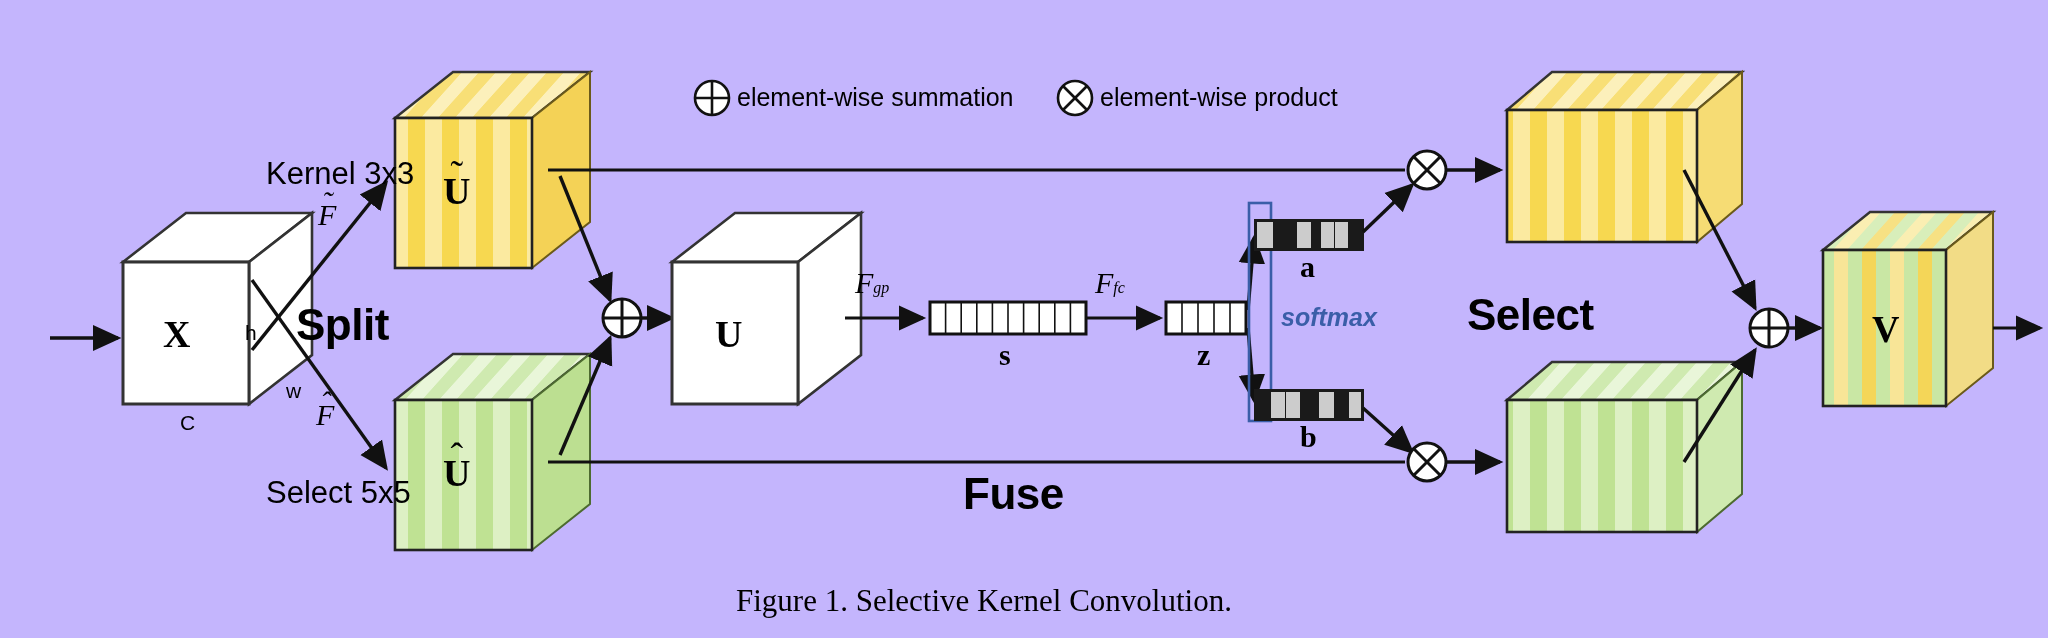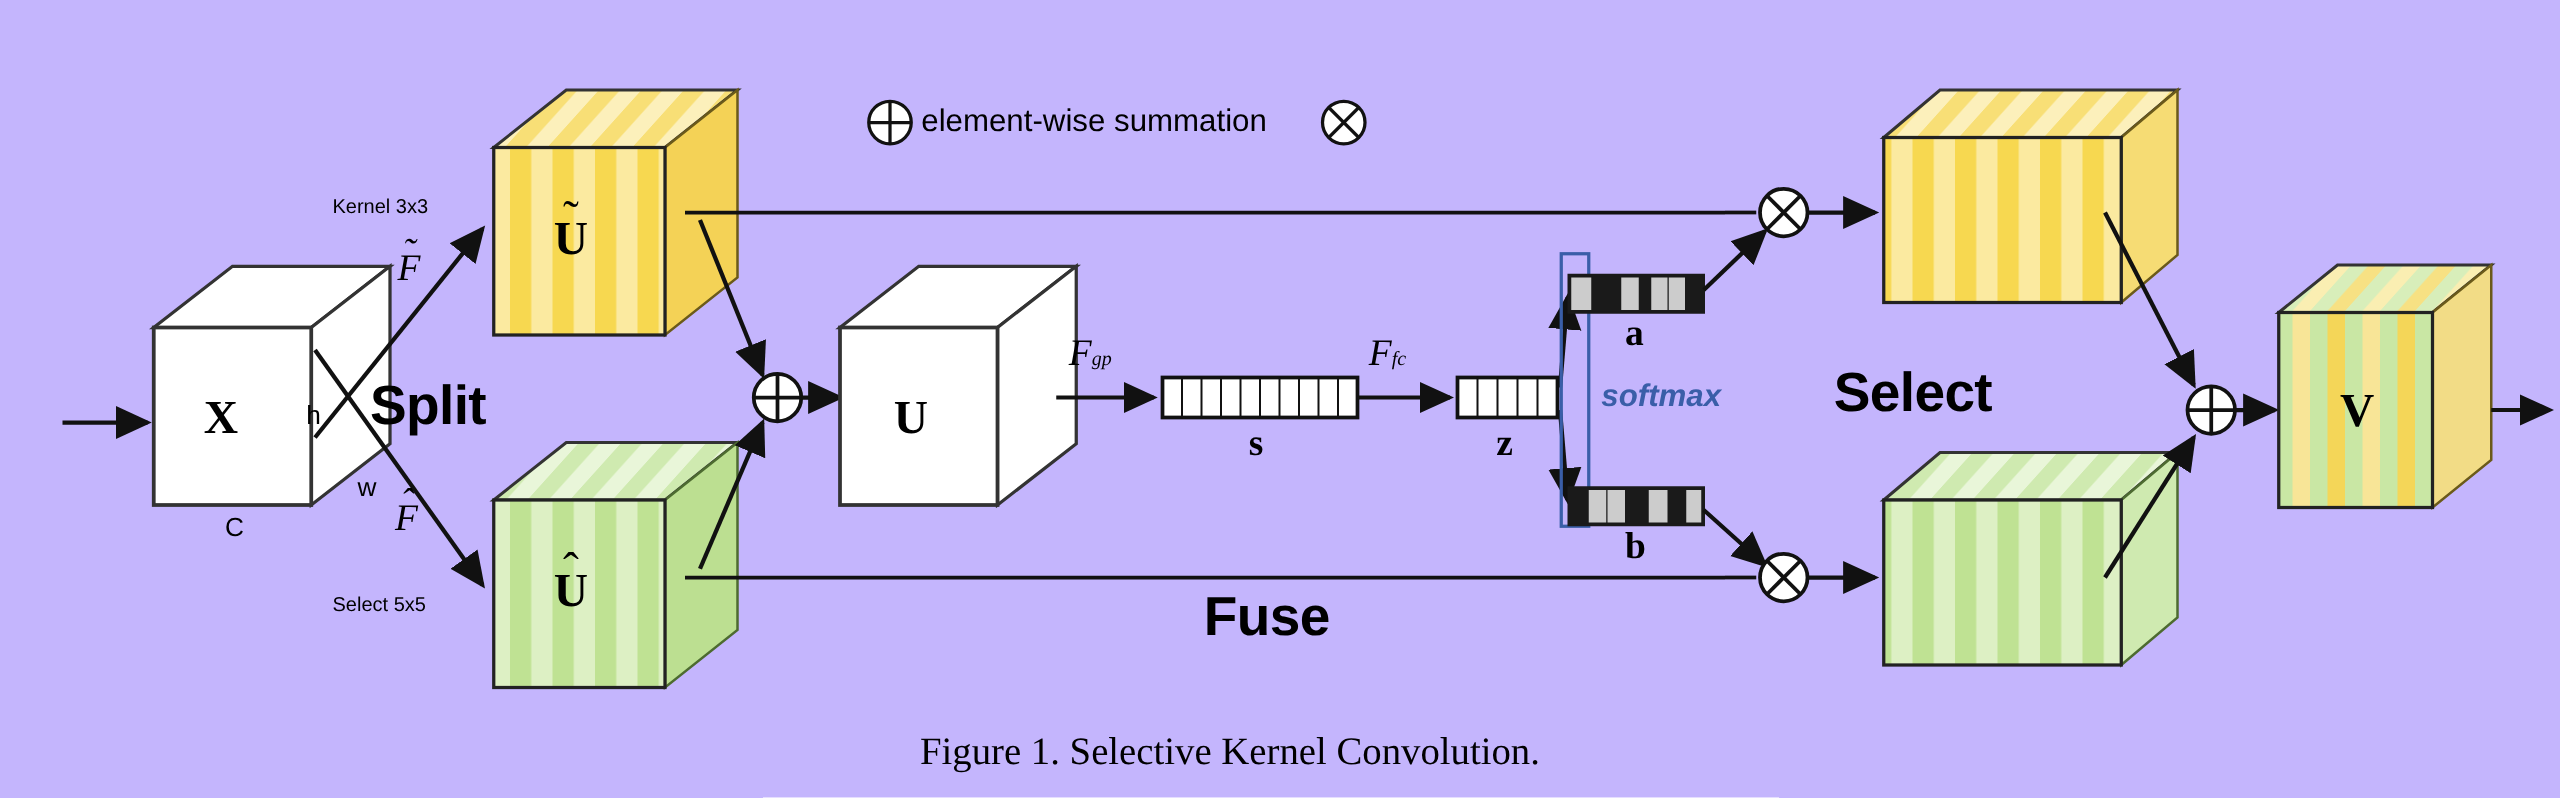--- a/index.html
+++ b/index.html
@@ -36,21 +36,21 @@
     font-weight: bold;
     font-size: 44px;
     letter-spacing: -0.5px;
   }
   .legend-text {
     font-family: "Liberation Sans", sans-serif;
     font-size: 25px;
   }
   .small-note {
     font-family: "Liberation Sans", sans-serif;
-    font-size: 16px;
+    font-size: 31px;
   }
   .dim-note {
     font-family: "Liberation Sans", sans-serif;
     font-size: 21px;
   }
   .cube-letter {
     font-family: "Liberation Serif", serif;
     font-weight: bold;
     font-size: 38px;
   }
@@ -306,20 +306,21 @@
     </g>
 
     <g>
       <circle cx="1075" cy="98" r="17" fill="#ffffff" stroke="#111111" stroke-width="2.6"></circle>
       <line x1="1063" y1="86" x2="1087" y2="110" stroke="#111111" stroke-width="2.6"></line>
       <line x1="1087" y1="86" x2="1063" y2="110" stroke="#111111" stroke-width="2.6"></line>
     </g>
   </svg>
 
   <div class="lbl legend-text" style="left:737px; top:85px;">element-wise summation</div>
+  <div class="lbl legend-text" style="left:1100px; top:85px;">element-wise product</div>
 
   <div class="lbl cube-letter" style="left:163px; top:315px;">X</div>
   <div class="lbl dim-note" style="left:245px; top:322px;">h</div>
   <div class="lbl dim-note" style="left:286px; top:380px;">w</div>
   <div class="lbl dim-note" style="left:180px; top:412px;">C</div>
 
   <div class="lbl stage-word" style="left:296px; top:303px;">Split</div>
   <div class="lbl stage-word" style="left:963px; top:472px;">Fuse</div>
   <div class="lbl stage-word" style="left:1467px; top:293px;">Select</div>
 

